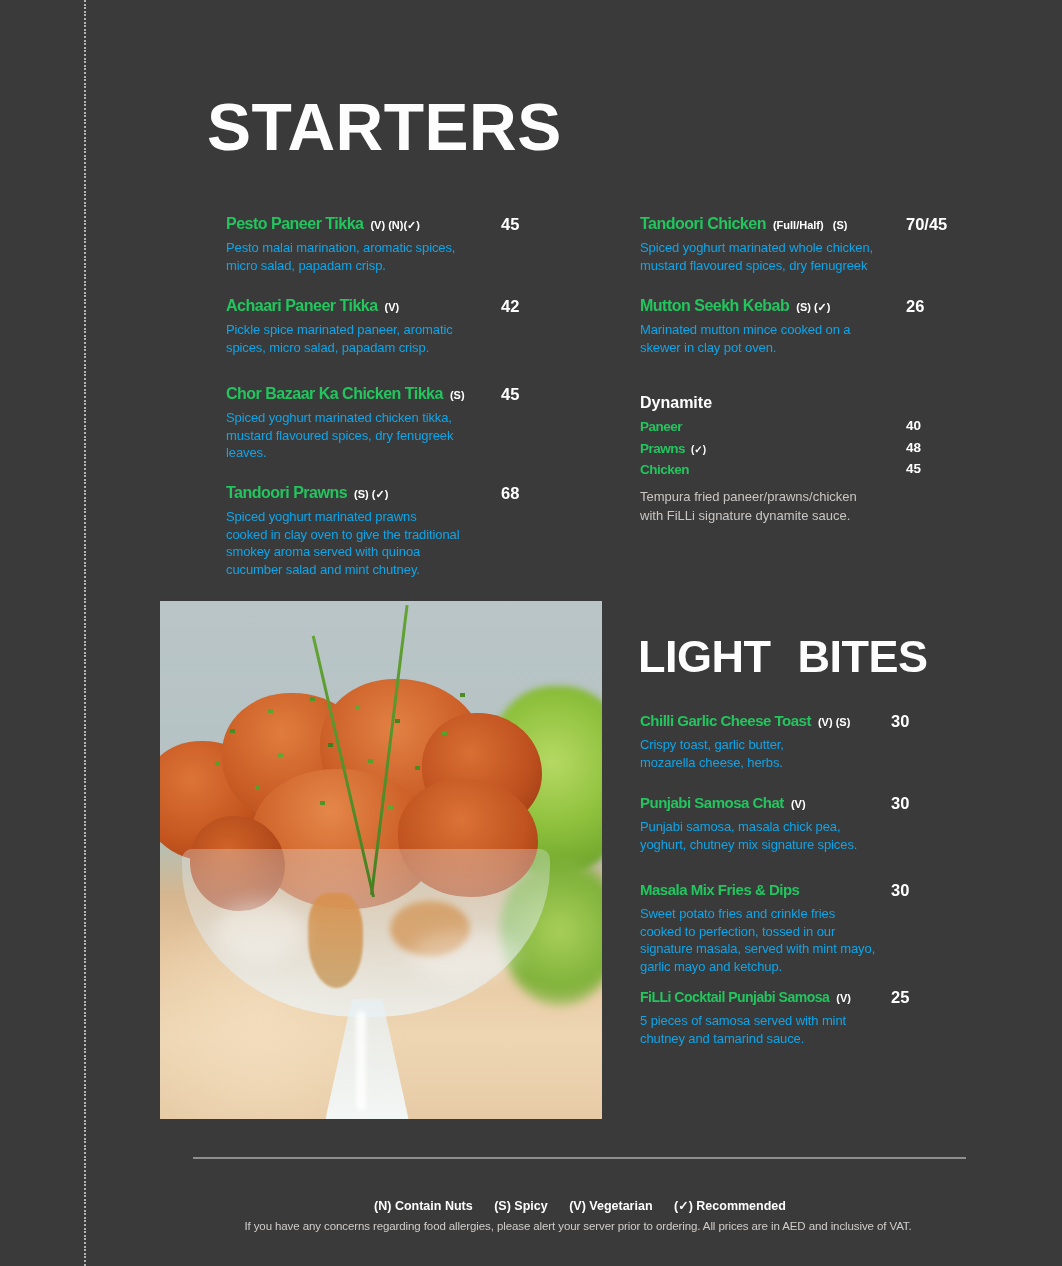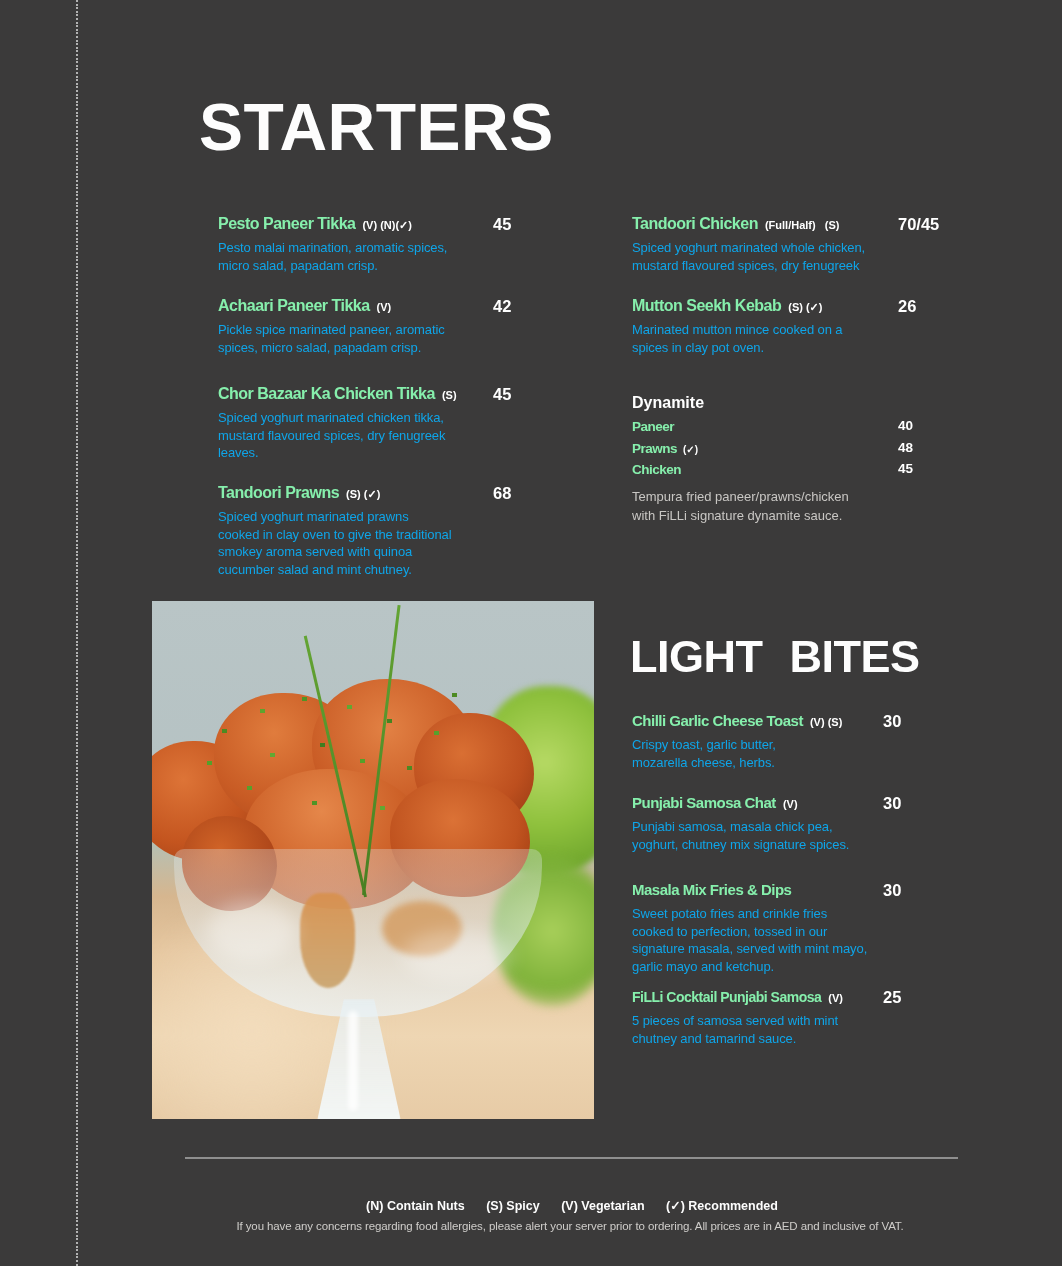--- a/index.html
+++ b/index.html
@@ -1,39 +1,39 @@
 <!DOCTYPE html>
 <html><head>
 <meta charset="utf-8">
 <style>
   html,body { margin:0; padding:0; background:#3b3a3a; }
   .page {
     position:relative; width:992px; height:1266px;
     background:#3b3a3a; overflow:hidden;
-    font-family:"Liberation Sans", sans-serif; color:#fff;
+    font-family:"Liberation Sans", sans-serif; color:#fff;margin-left:8px;
   }
   .dotted-line {
     position:absolute; left:76px; top:0; width:2px; height:1266px;
     background:repeating-linear-gradient(to bottom,#b2b2b2 0 2px,transparent 2px 3.6px);
   }
   .h-starters {
     position:absolute; left:199px; top:94px;
     font-size:66px; font-weight:800; letter-spacing:0.5px; line-height:1; color:#fdfdfd;
   }
   .h-lightbites {
     position:absolute; left:630px; top:634px;
     font-size:45px; font-weight:800; letter-spacing:-0.5px; word-spacing:15px; line-height:1; color:#fdfdfd;
   }
   .col { position:absolute; }
   .col-left  { left:218px; top:214px; width:300px; }
   .col-right { left:632px; top:214px; width:322px; }
   .col-lb    { left:632px; top:711px; width:322px; }
   .item { position:absolute; left:0; right:0; }
   .title { position:relative; line-height:20px; }
-  .name  { font-weight:bold; font-size:16px; letter-spacing:-0.5px; color:#86efac; }
+  .name  { font-weight:bold; font-size:16px; letter-spacing:-0.5px; color:#22c55e; }
   .tags  { font-weight:bold; font-size:11px; margin-left:7px; color:#fff; white-space:pre; }
   .price { position:absolute; top:0; font-weight:bold; font-size:16.5px; color:#fff; }
   .col-left  .price { left:275px; }
   .col-right .price { left:266px; }
   .col-lb    .price { left:251px; }
   .col-lb .name { font-size:15px; }
   .name-tight { font-size:14px !important; }
   .desc {
     margin-top:4px; font-size:13px; line-height:17.5px;
     color:#0ea5e9; white-space:pre-line; letter-spacing:-0.1px;
@@ -151,21 +151,21 @@
       </div>
       <div class="desc">Spiced yoghurt marinated whole chicken,
 mustard flavoured spices, dry fenugreek</div>
     </div>
     <div class="item" style="top:82px">
       <div class="title">
         <span class="name">Mutton Seekh Kebab</span><span class="tags">(S) (✓)</span>
         <span class="price">26</span>
       </div>
       <div class="desc">Marinated mutton mince cooked on a
-spices in clay pot oven.</div>
+skewer in clay pot oven.</div>
     </div>
     <div class="dynamite">
       <div class="dyn-heading">Dynamite</div>
       <div class="dyn-row" style="top:23px">
         <span class="name">Paneer</span><span class="tags"></span>
         <span class="price">40</span>
       </div>
       <div class="dyn-row" style="top:45px">
         <span class="name">Prawns</span><span class="tags">(✓)</span>
         <span class="price">48</span>

